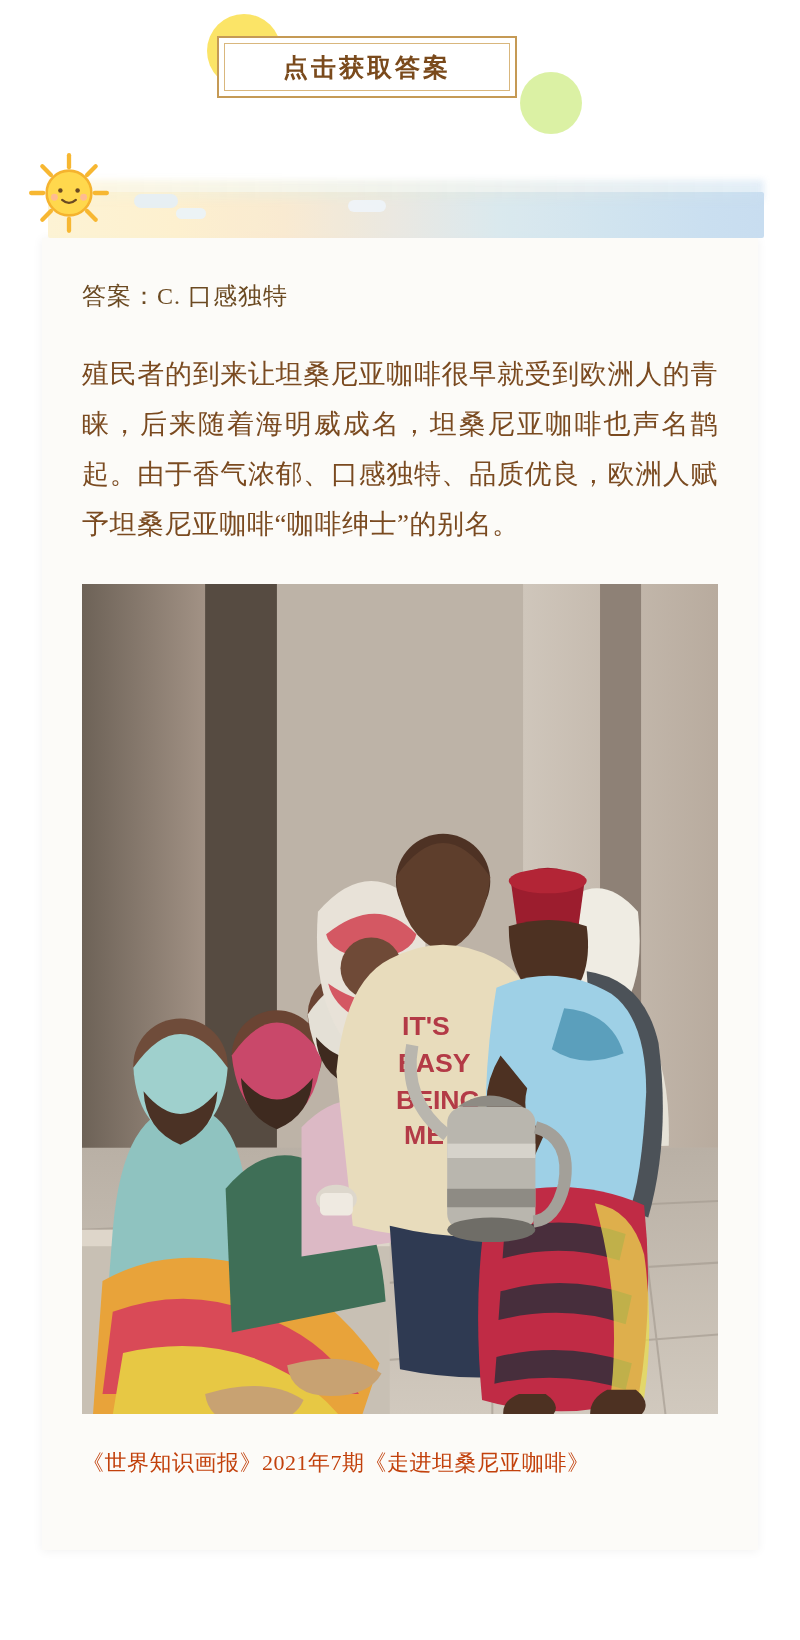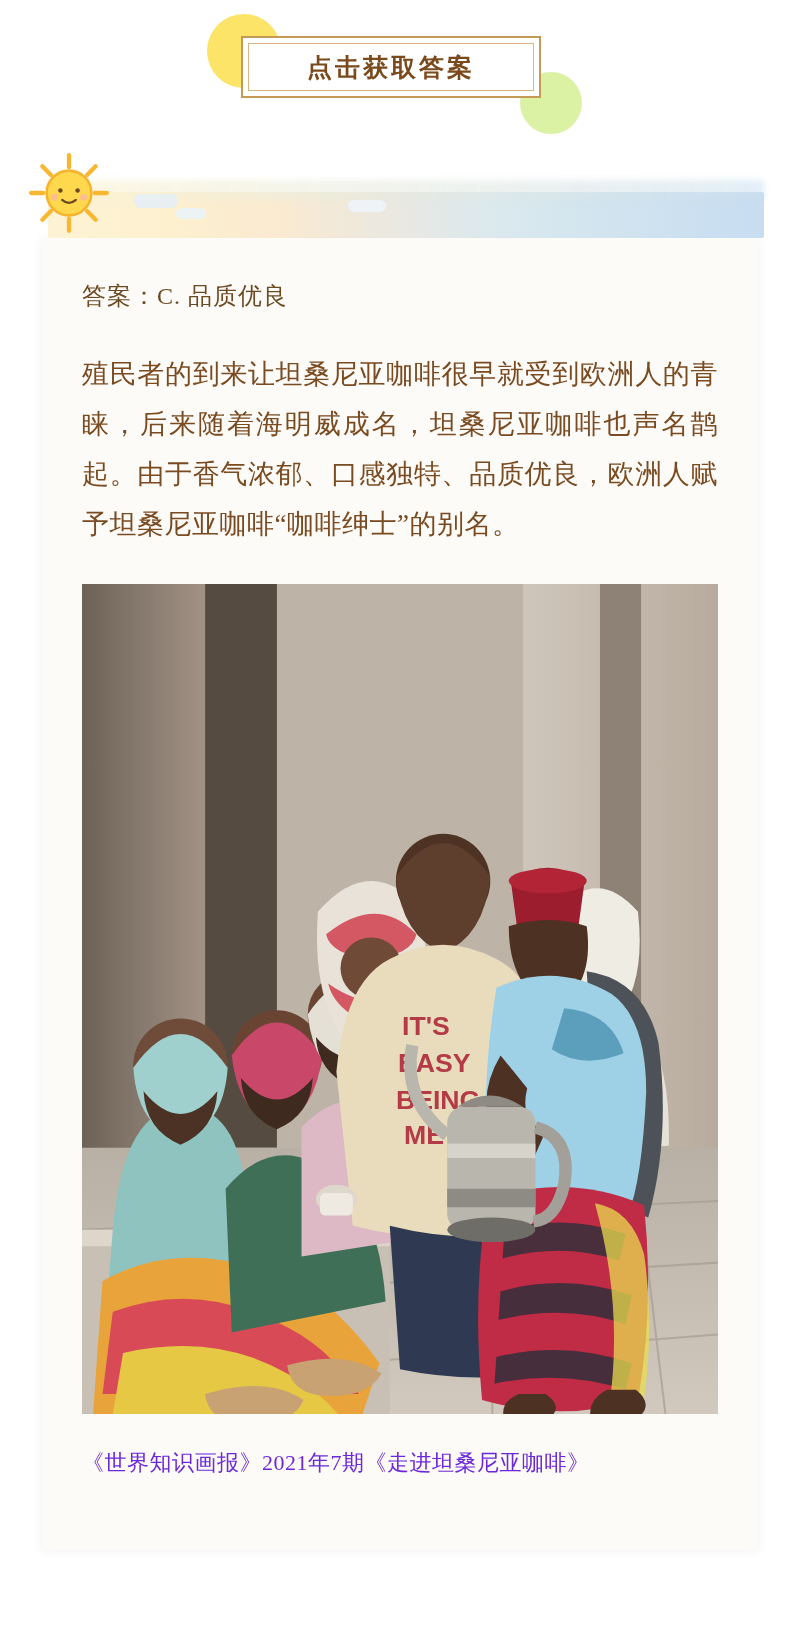--- a/index.html
+++ b/index.html
@@ -43,21 +43,21 @@
     left: 520px;
     top: 72px;
     width: 62px;
     height: 62px;
     background: #d7ef9a;
     border-radius: 50%;
     opacity: .9;
   }
   .cta-box {
     position: absolute;
-    left: 241px;
+    left: 217px;
     top: 36px;
     width: 300px;
     height: 62px;
     box-sizing: border-box;
     border: 2px solid #c59a55;
     background: #ffffff;
     display: flex;
     align-items: center;
     justify-content: center;
   }
@@ -162,21 +162,21 @@
     height: 830px;
     overflow: hidden;
     background: #b8aea3;
   }
   .photo svg { display: block; width: 100%; height: 100%; }
 
   .caption {
     margin-top: 30px;
     font-size: 22px;
     line-height: 1.75;
-    color: #6d28d9;
+    color: #c2410c;
     letter-spacing: .5px;
   }
 </style>
 </head>
 <body>
 
 <div class="page">
 
   <div class="cta-zone">
     <div class="cta-blob-yellow"></div>
@@ -211,21 +211,21 @@
         <circle cx="40" cy="47" r="2.6" fill="#6b4a22"></circle>
         <circle cx="60" cy="47" r="2.6" fill="#6b4a22"></circle>
         <path d="M42 58 q8 7 16 0" stroke="#6b4a22" stroke-width="2.6" fill="none" stroke-linecap="round"></path>
         <circle cx="33" cy="55" r="4" fill="#ffb3a7" opacity=".75"></circle>
         <circle cx="67" cy="55" r="4" fill="#ffb3a7" opacity=".75"></circle>
       </svg>
     </div>
 
     <div class="card">
 
-      <p class="answer-line">答案：C.  品质优良</p>
+      <p class="answer-line">答案：C.  口感独特</p>
 
       <p class="body-text">殖民者的到来让坦桑尼亚咖啡很早就受到欧洲人的青睐，后来随着海明威成名，坦桑尼亚咖啡也声名鹊起。由于香气浓郁、口感独特、品质优良，欧洲人赋予坦桑尼亚咖啡“咖啡绅士”的别名。</p>
 
       <div class="photo" title="一位戴红色小帽的男子手持金属咖啡壶为坐在路边台阶上的人们倒咖啡">
         <svg viewBox="0 0 620 830" preserveAspectRatio="xMidYMid slice" aria-hidden="true">
           <defs>
             <linearGradient id="wallL" x1="0" y1="0" x2="1" y2="0">
               <stop offset="0%" stop-color="#6d6257"></stop>
               <stop offset="100%" stop-color="#a29285"></stop>
             </linearGradient>

